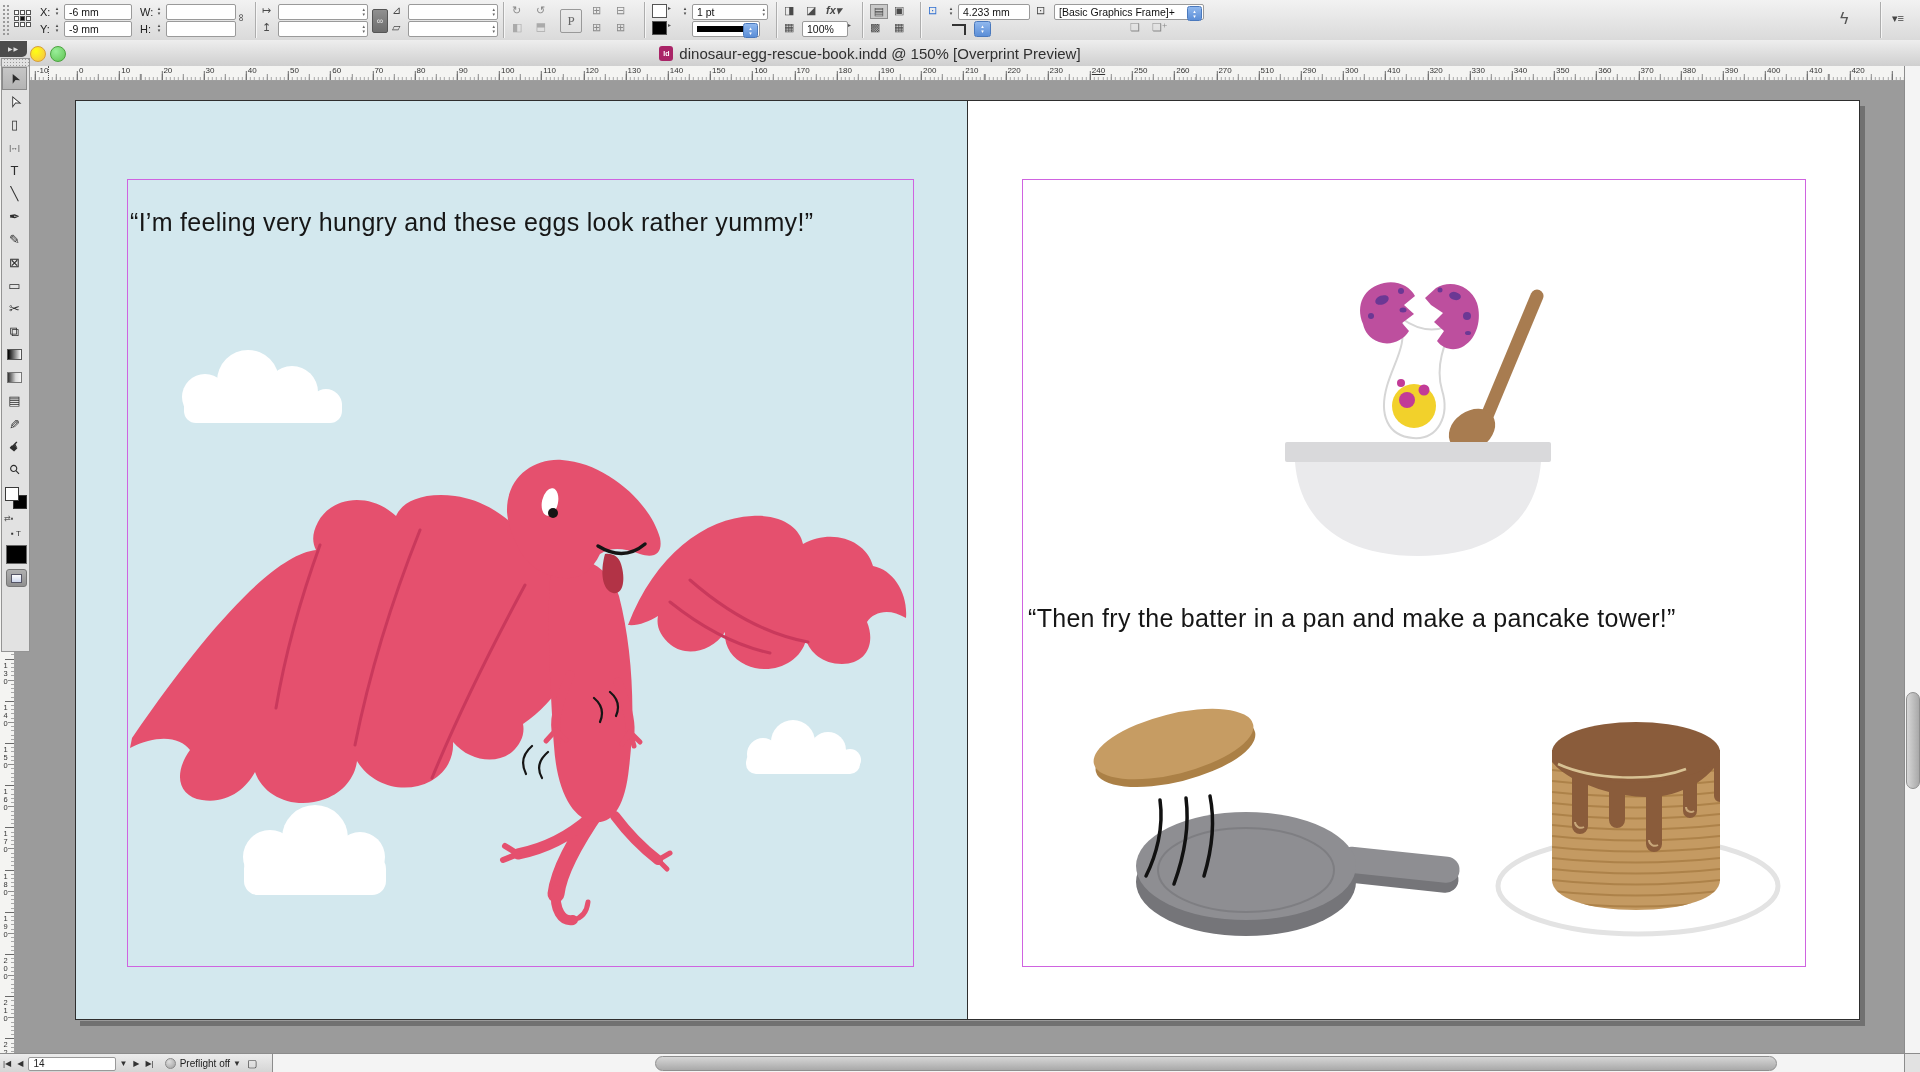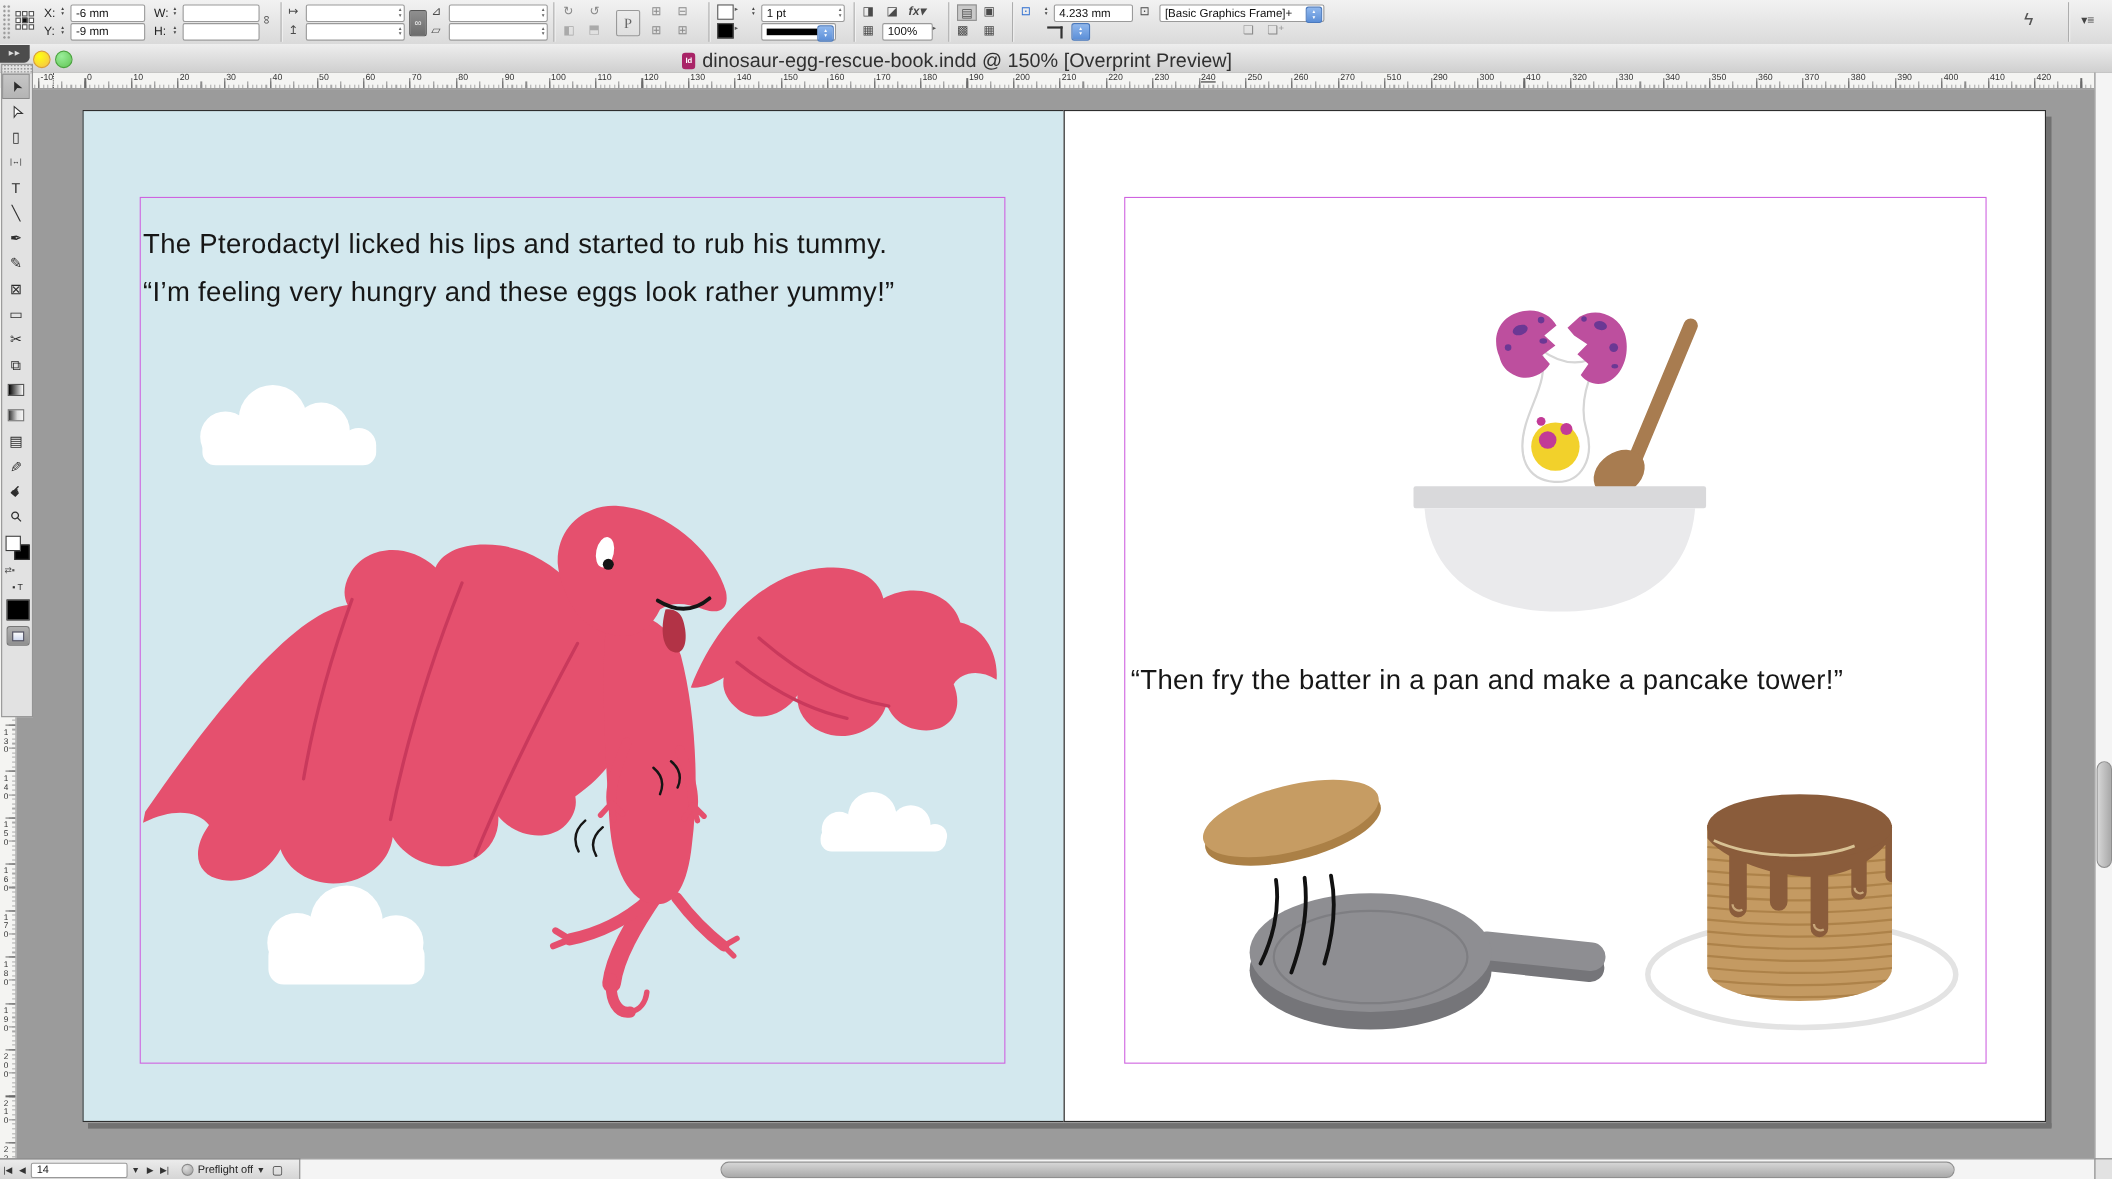--- a/index.html
+++ b/index.html
@@ -32,21 +32,21 @@
   
   #tb{position:absolute;left:0;top:40px;width:1920px;height:26px;
       background:linear-gradient(#eeeeee,#cfcfcf);border-bottom:1px solid #8a8a8a;}
   .light{position:absolute;top:6px;width:14px;height:14px;border-radius:50%;}
   #tab-collapse{position:absolute;left:0;top:41px;width:27px;height:16px;background:#4c4c4c;
       border-radius:0 0 5px 0;color:#ddd;font-size:6px;line-height:16px;text-align:center;letter-spacing:1px;}
   #title-wrap{position:absolute;left:620px;top:45px;width:500px;display:flex;justify-content:center;
       align-items:center;gap:6px;}
   #doc-icon{width:14px;height:15px;background:#a92467;border-radius:3px;color:#fff;font-size:7px;
       font-weight:bold;text-align:center;line-height:15px;}
-  #title-text{font-size:18px;color:#303030;white-space:nowrap;}
+  #title-text{font-size:15px;color:#303030;white-space:nowrap;}
   
   #hruler{position:absolute;left:14px;top:66px;width:1890px;height:14px;background:#f4f4f2;
       border-bottom:1px solid #9e9e9e;overflow:hidden;
       background-image:
         repeating-linear-gradient(to right,#6a6a6a 0 1px,transparent 1px 42.2px),
         repeating-linear-gradient(to right,#8d8d8d 0 1px,transparent 1px 21.1px),
         repeating-linear-gradient(to right,#a8a8a8 0 1px,transparent 1px 4.22px);
       background-size:100% 9px,100% 6px,100% 3px;
       background-position:20.8px 100%,20.8px 100%,20.8px 100%;background-repeat:repeat-x;}
   #hruler .rlabel{position:absolute;top:0;font-size:8px;color:#333;}
@@ -304,21 +304,20 @@
 
   <div id="page-shadow-r"></div>
   <div id="page-shadow-b"></div>
   <div class="page" style="left:75px;width:893px;background:#d3e8ee"></div>
   <div class="page" style="left:967px;width:893px;background:#ffffff"></div>
 
   <div class="tframe" style="left:127px;top:179px;width:785px;height:786px"></div>
   <div class="tframe" style="left:1022px;top:179px;width:782px;height:786px"></div>
 
   <div class="booktext" style="left:130px;top:200px">
-    <div>The Pterodactyl licked his lips and started to rub his tummy.</div>
     <div>“I’m feeling very hungry and these eggs look rather yummy!”</div>
   </div>
   <div class="booktext" style="left:1028px;top:596px">
     <div>“Then fry the batter in a pan and make a pancake tower!”</div>
   </div>
 
   <svg class="illus" style="left:160px;top:345px" width="200" height="85">
     <g fill="#ffffff">
         <circle cx="45" cy="52" r="23"></circle>
         <circle cx="88" cy="36" r="31"></circle>

